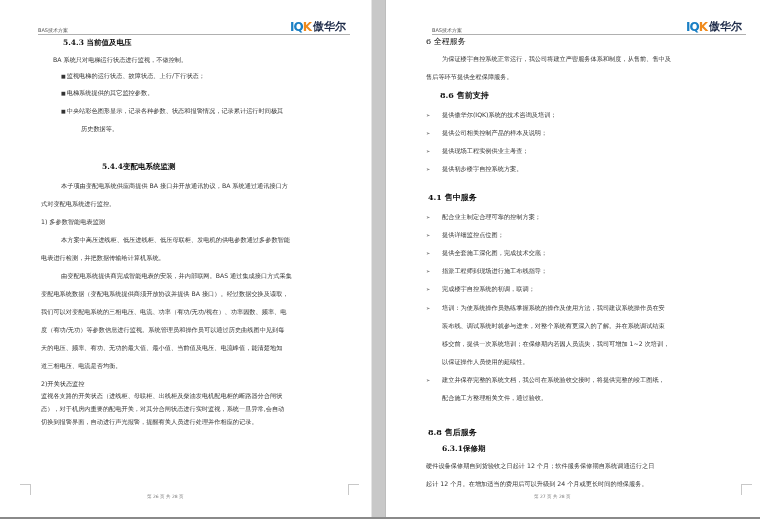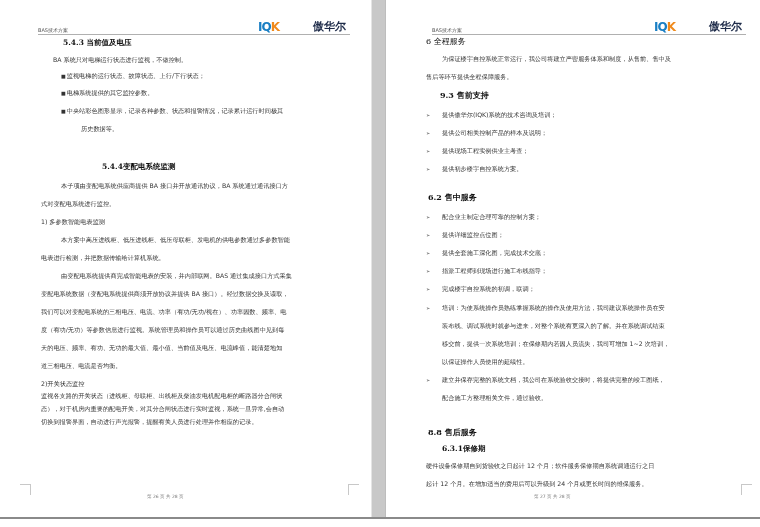--- a/index.html
+++ b/index.html
@@ -26,21 +26,21 @@
 
     .header { position: absolute; top: 18px; height: 16px; border-bottom: 1px solid #b0b0b0; }
     #page-left .header { left: 38px; width: 312px; }
     #page-right .header { left: 46px; width: 314px; }
     .header-title { position: absolute; left: 0; bottom: 1px; font-size: 5px; color: #555; }
     .logo { position: absolute; right: 4px; bottom: 1px; display: flex; align-items: flex-start; gap: 2px; }
     .logo-mark { font-family: "DejaVu Sans", sans-serif; font-weight: bold; font-size: 12px; letter-spacing: -1px; line-height: 12px; }
     .logo-mark .i { color: #1a7fc4; }
     .logo-mark .q { color: #1a7fc4; }
     .logo-mark .k { color: #f08a1c; }
-    .logo-text { font-size: 11px; font-weight: bold; color: #1f2c4a; line-height: 12px; margin-left: 32px; }
+    .logo-text { font-size: 11px; font-weight: bold; color: #1f2c4a; line-height: 12px; }
 
     .content { position: absolute; font-size: 6.2px; line-height: 9px; color: #333; }
     #page-left .content { left: 53px; top: 38px; width: 285px; }
     #page-right .content { left: 46px; top: 37px; width: 300px; }
 
     .h3 { font-family: "DejaVu Serif", serif; font-weight: bold; font-size: 7.5px; color: #111; }
     .h1 { font-family: "DejaVu Serif", serif; font-weight: normal; font-size: 8px; color: #111; }
     .h2 { font-family: "DejaVu Serif", serif; font-weight: bold; font-size: 8px; color: #111; }
     .p { position: absolute; white-space: nowrap; }
     .bullet-sq::before { content: "■"; font-size: 5px; margin-right: 1px; }
@@ -103,27 +103,27 @@
       <span class="logo-mark"><span class="i">I</span><span class="q">Q</span><span class="k">K</span></span>
       <span class="logo-text">傲华尔</span>
     </div>
   </div>
 
   <div class="content">
     <div class="p h1" style="left:-6px; top:0px;">6   全程服务</div>
     <div class="p" style="left:10px; top:17px;">为保证楼宇自控系统正常运行，我公司将建立严密服务体系和制度，从售前、售中及</div>
     <div class="p" style="left:-6px; top:35px;">售后等环节提供全程保障服务。</div>
 
-    <div class="p h2" style="left:8px; top:54px;">9.3   售前支持</div>
+    <div class="p h2" style="left:8px; top:54px;">8.6   售前支持</div>
     <div class="p" style="left:-6px; top:73px;"><span class="arrow">➢</span><span>提供傲华尔(IQK)系统的技术咨询及培训；</span></div>
     <div class="p" style="left:-6px; top:91px;"><span class="arrow">➢</span><span>提供公司相关控制产品的样本及说明；</span></div>
     <div class="p" style="left:-6px; top:109px;"><span class="arrow">➢</span><span>提供现场工程实例供业主考查；</span></div>
     <div class="p" style="left:-6px; top:127px;"><span class="arrow">➢</span><span>提供初步楼宇自控系统方案。</span></div>
 
-    <div class="p h2" style="left:-4px; top:156px;">6.2   售中服务</div>
+    <div class="p h2" style="left:-4px; top:156px;">4.1   售中服务</div>
     <div class="p" style="left:-6px; top:175px;"><span class="arrow">➢</span><span>配合业主制定合理可靠的控制方案；</span></div>
     <div class="p" style="left:-6px; top:193px;"><span class="arrow">➢</span><span>提供详细监控点位图；</span></div>
     <div class="p" style="left:-6px; top:211px;"><span class="arrow">➢</span><span>提供全套施工深化图，完成技术交底；</span></div>
     <div class="p" style="left:-6px; top:229px;"><span class="arrow">➢</span><span>指派工程师到现场进行施工布线指导；</span></div>
     <div class="p" style="left:-6px; top:247px;"><span class="arrow">➢</span><span>完成楼宇自控系统的初调，联调；</span></div>
 
     <div class="p" style="left:-6px; top:266px;"><span class="arrow">➢</span><span>培训：为使系统操作员熟练掌握系统的操作及使用方法，我司建议系统操作员在安</span></div>
     <div class="p" style="left:10px; top:284px;">装布线、调试系统时就参与进来，对整个系统有更深入的了解。并在系统调试结束</div>
     <div class="p" style="left:10px; top:302px;">移交前，提供一次系统培训；在保修期内若因人员流失，我司可增加 1~2 次培训，</div>
     <div class="p" style="left:10px; top:320px;">以保证操作人员使用的延续性。</div>

